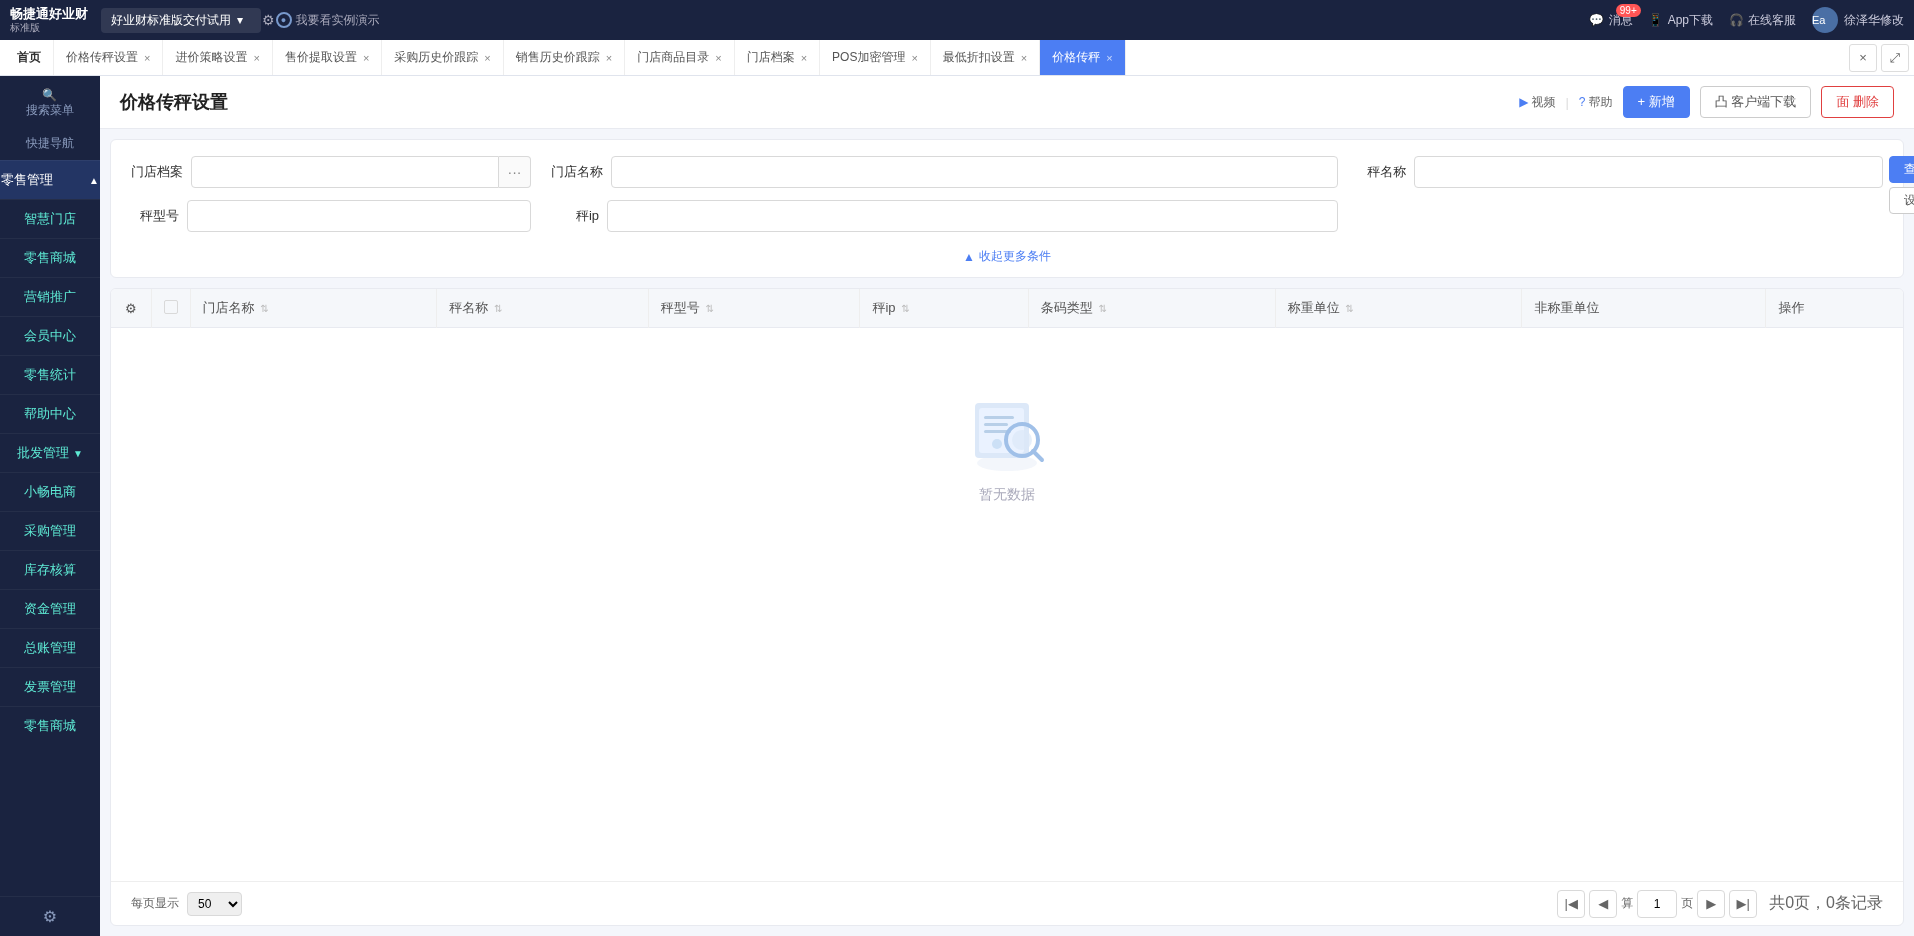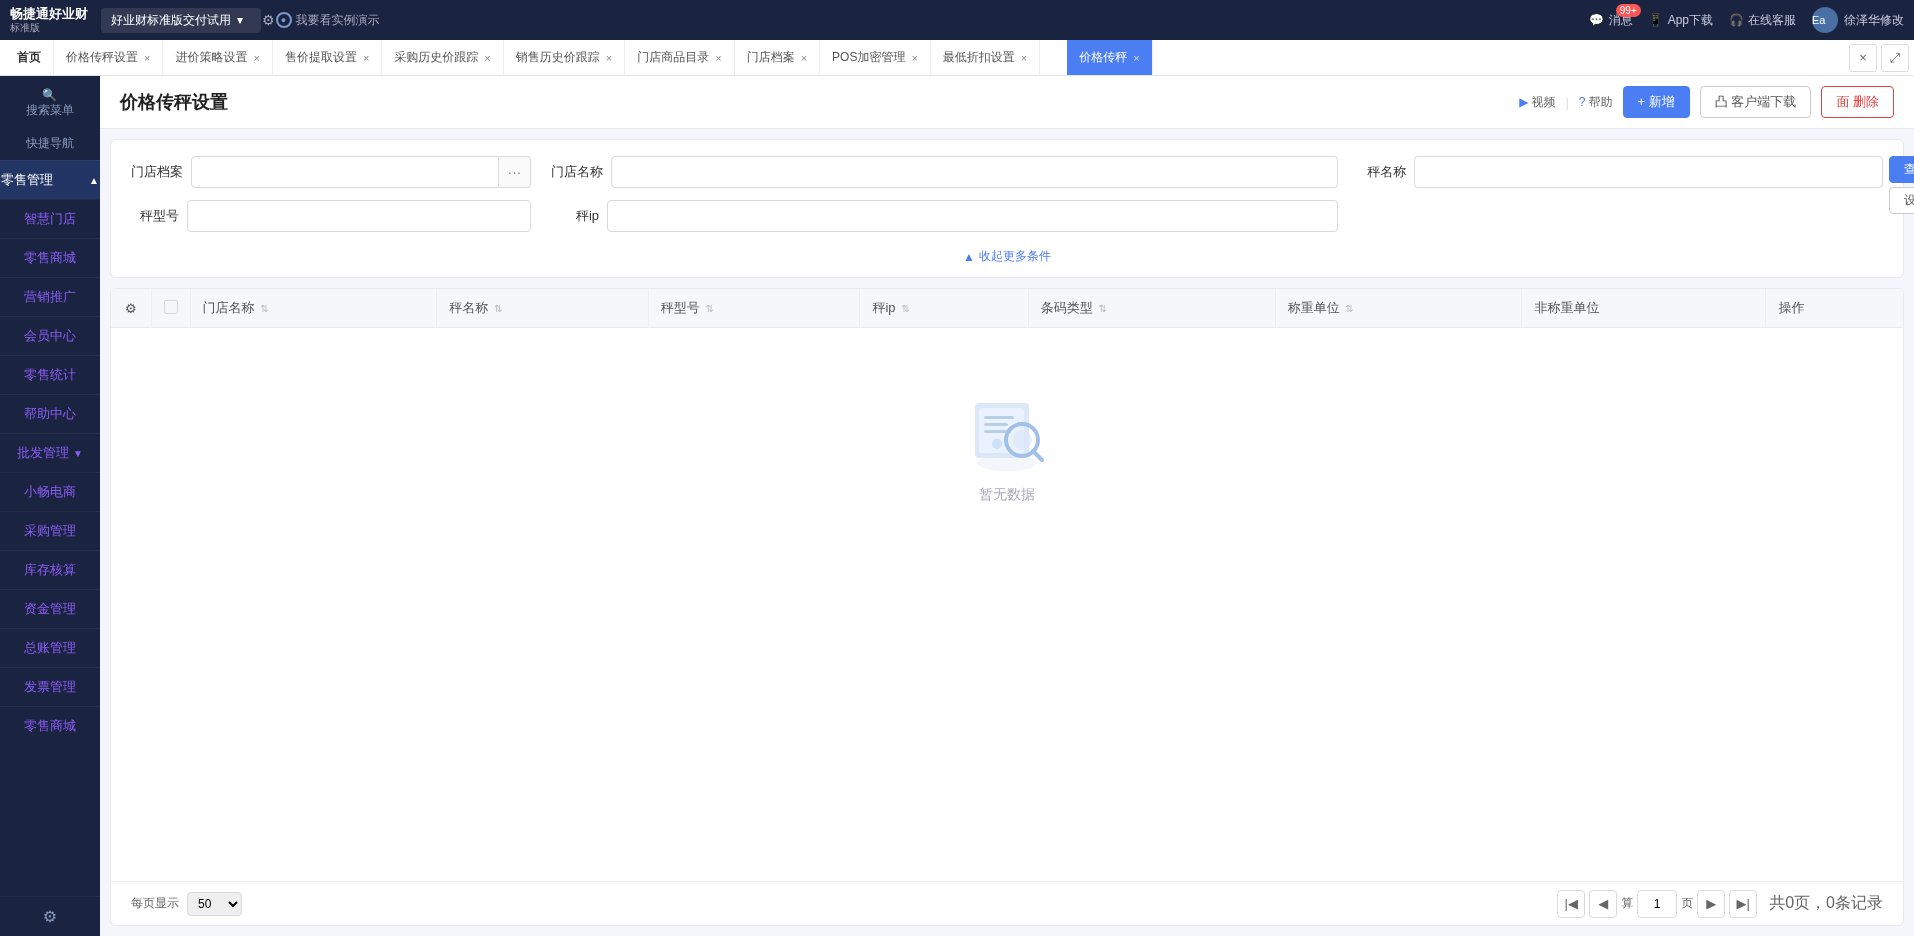--- a/index.html
+++ b/index.html
@@ -16,34 +16,34 @@
     .top-bar-demo .demo-circle { width: 16px; height: 16px; border: 2px solid #7899cc; border-radius: 50%; display: flex; align-items: center; justify-content: center; font-size: 9px; color: #7899cc; }
     .top-bar-right { margin-left: auto; display: flex; align-items: center; gap: 16px; }
     .top-bar-right-item { color: #ccd; font-size: 12px; display: flex; align-items: center; gap: 4px; cursor: pointer; position: relative; }
     .badge { background: #f55; color: #fff; border-radius: 8px; font-size: 10px; padding: 1px 4px; position: absolute; top: -8px; right: -8px; }
     .user-avatar { width: 26px; height: 26px; border-radius: 50%; background: #4a6fa5; display: flex; align-items: center; color: #fff; font-size: 11px; }
 
     
     .tab-bar { height: 36px; background: #fff; border-bottom: 1px solid #e0e4ed; display: flex; align-items: center; flex-shrink: 0; padding: 0 5px; overflow: hidden; }
     .tab-item { height: 36px; display: flex; align-items: center; padding: 0 12px; font-size: 12px; color: #555; cursor: pointer; white-space: nowrap; border-right: 1px solid #eee; gap: 6px; flex-shrink: 0; }
     .tab-item:first-child { font-weight: bold; color: #333; }
-    .tab-item.active { background: #4c7ef3; color: #fff; border-radius: 0; margin-left: 27px; }
+    .tab-item.active { background: #4c7ef3; color: #fff; border-radius: 0; }
     .tab-item .tab-close { font-size: 11px; opacity: 0.7; cursor: pointer; }
     .tab-item.active .tab-close { color: #fff; }
     .tab-bar-actions { margin-left: auto; display: flex; align-items: center; gap: 4px; flex-shrink: 0; }
     .tab-bar-action { width: 28px; height: 28px; border: 1px solid #ddd; border-radius: 3px; display: flex; align-items: center; justify-content: center; cursor: pointer; font-size: 13px; color: #666; background: #fff; }
 
     
     .content-area { display: flex; flex: 1; overflow: hidden; }
 
     
     .sidebar { width: 100px; background: #1a2340; flex-shrink: 0; display: flex; flex-direction: column; overflow-y: auto; padding-top: 4px; }
     .sidebar-search { color: #8899bb; font-size: 12px; padding: 8px 0; text-align: center; cursor: pointer; }
     .sidebar-nav { color: #8899bb; font-size: 12px; padding: 8px 0; text-align: center; cursor: pointer; }
-    .sidebar-item { color: #8b5cf6; font-size: 13px; padding: 10px 0; text-align: center; cursor: pointer; border-top: 1px solid rgba(255,255,255,0.05); display: flex; align-items: center; justify-content: center; gap: 4px; }
+    .sidebar-item { color: #5eead4; font-size: 13px; padding: 10px 0; text-align: center; cursor: pointer; border-top: 1px solid rgba(255,255,255,0.05); display: flex; align-items: center; justify-content: center; gap: 4px; }
     .sidebar-item.active { color: #fff; background: rgba(76,126,243,0.2); gap: 36px; }
     .sidebar-item .arrow { font-size: 10px; }
     .sidebar-gear { color: #8899bb; font-size: 16px; padding: 10px 0; text-align: center; cursor: pointer; margin-top: auto; border-top: 1px solid rgba(255,255,255,0.05); }
 
     
     .main-panel { flex: 1; display: flex; flex-direction: column; overflow: hidden; background: #f4f6fb; }
 
     
     .page-header { background: #fff; padding: 10px 20px; border-bottom: 1px solid #e8eaf0; display: flex; align-items: center; gap: 16px; flex-shrink: 0; }
     .page-title { font-size: 18px; font-weight: bold; color: #222; }

